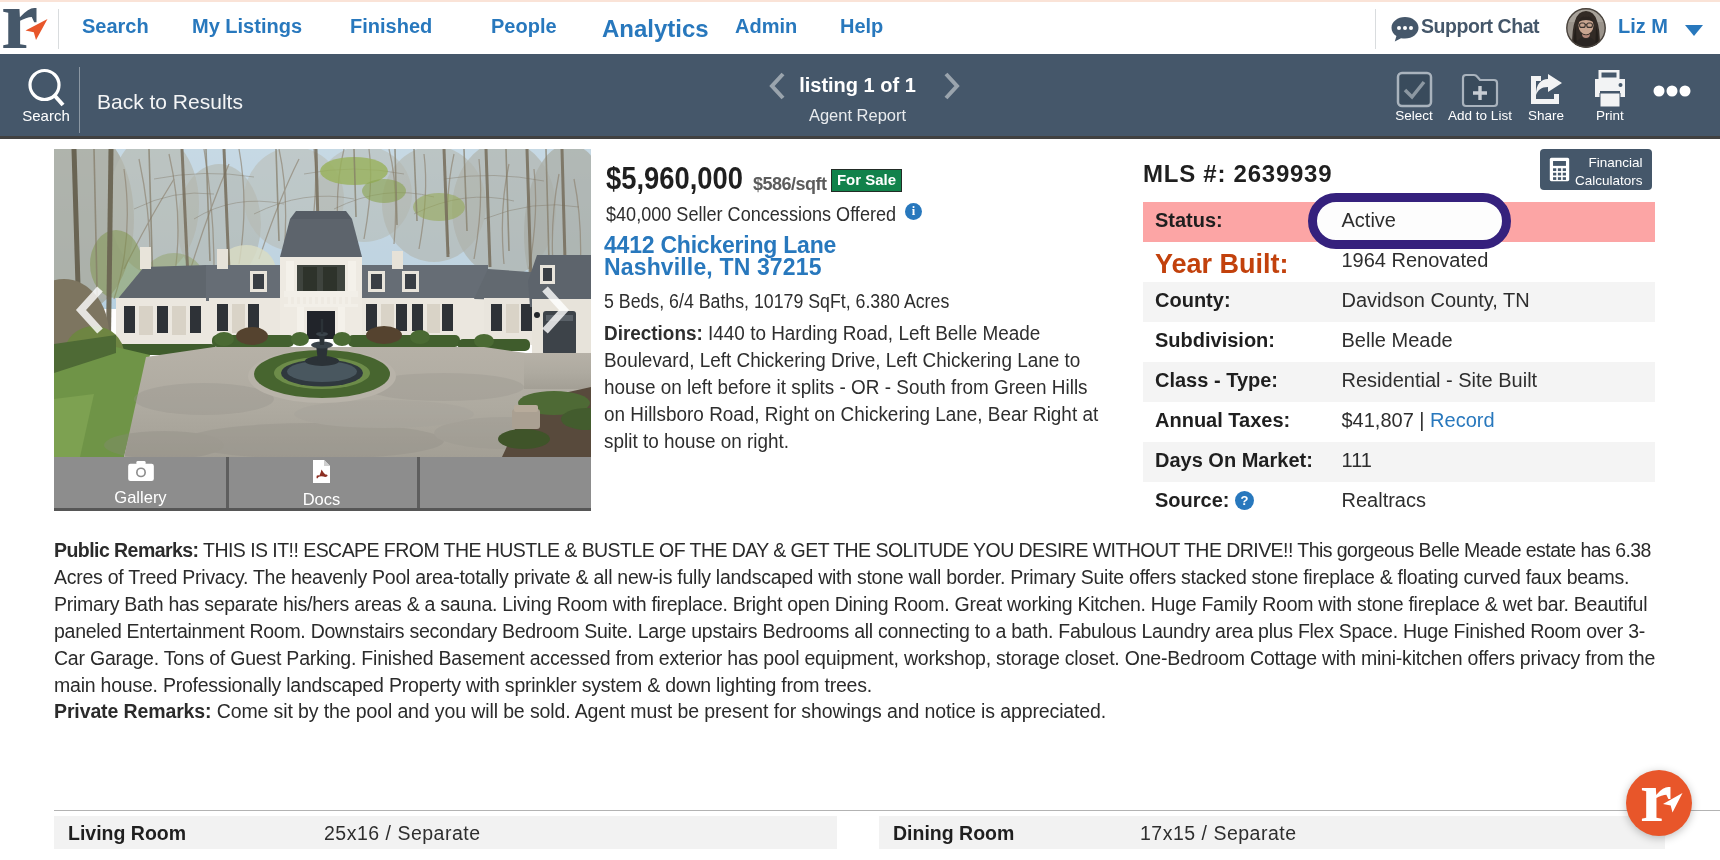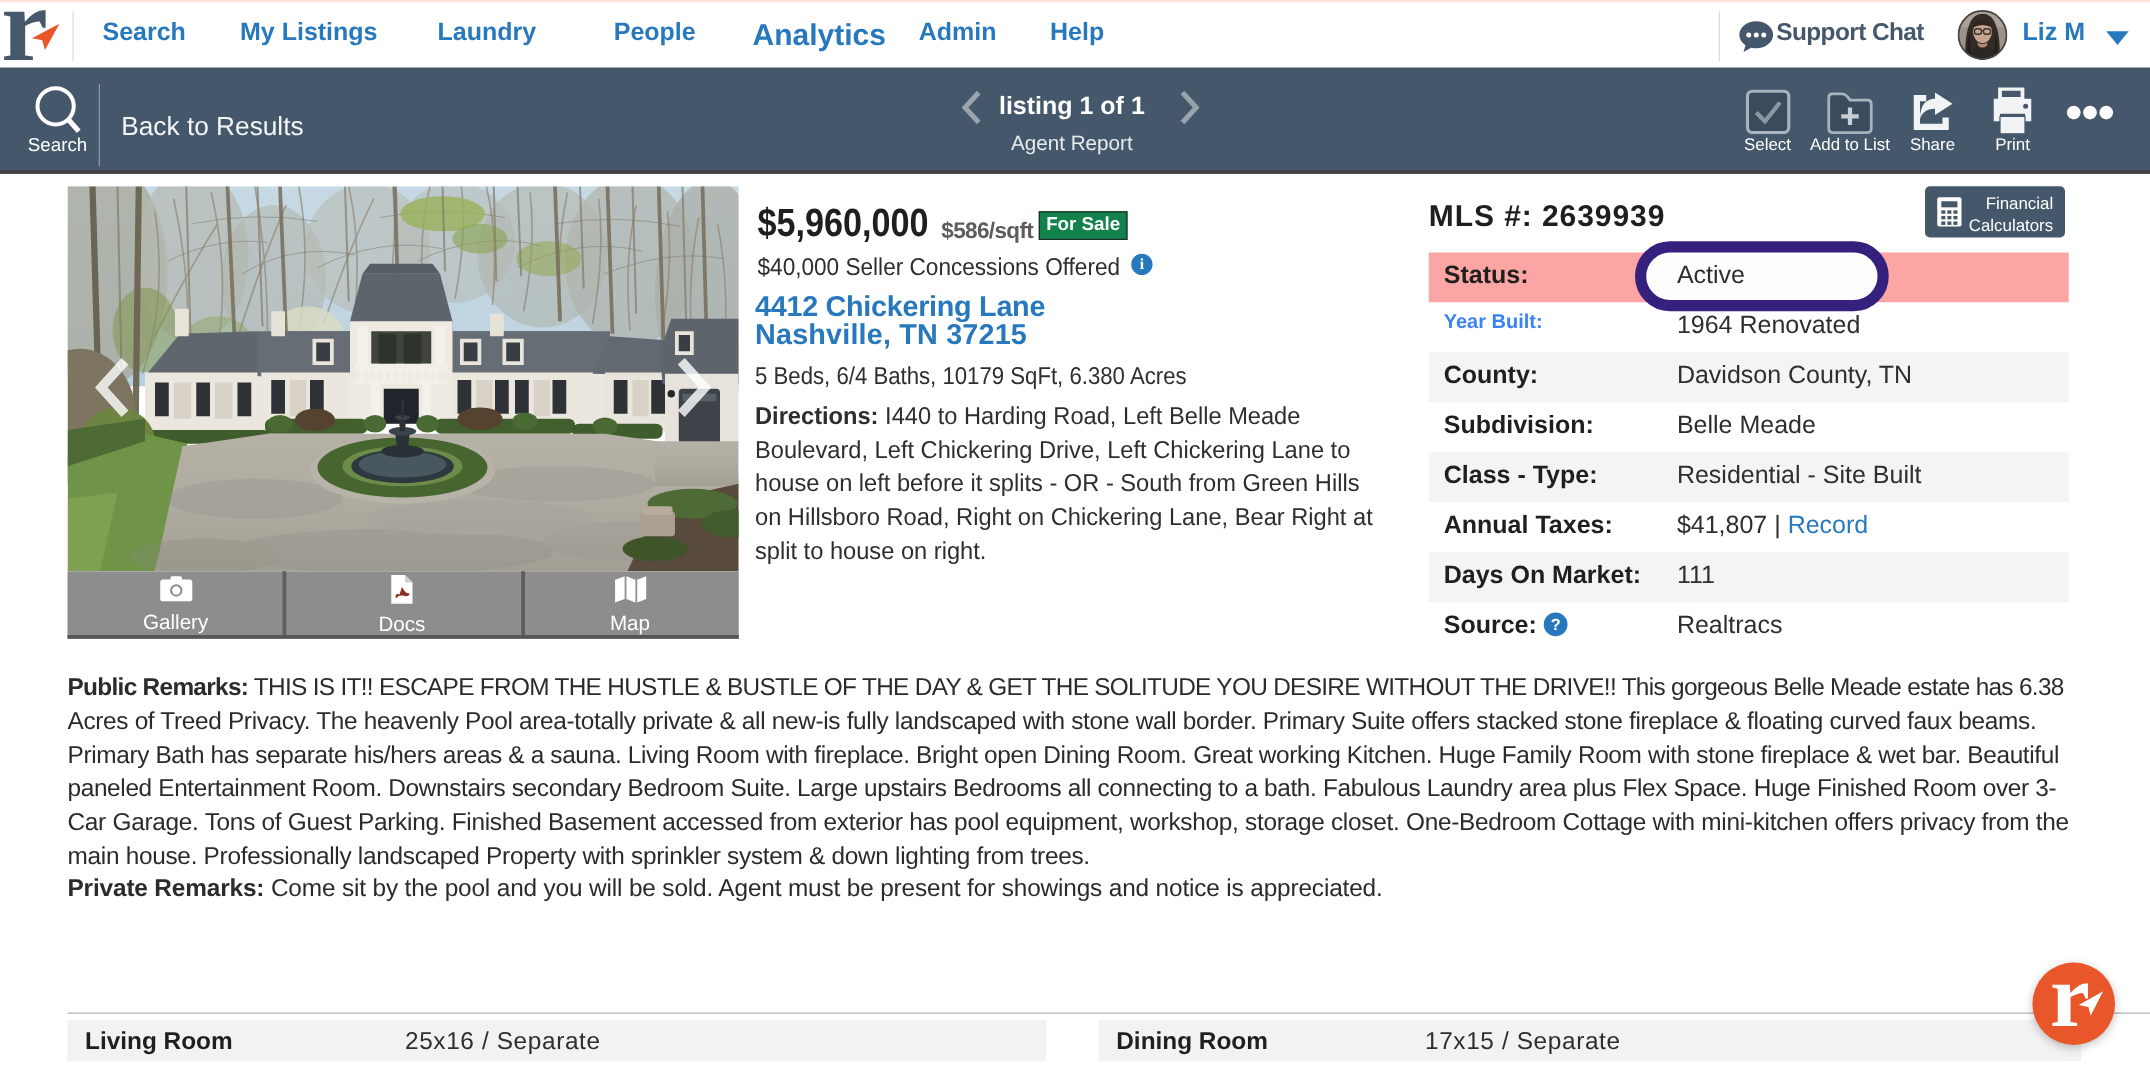--- a/index.html
+++ b/index.html
@@ -22,21 +22,21 @@
 <path d="M 47.5 19 L 36 40 L 33.8 32.2 L 25.5 30.5 Z" fill="#e8562a"></path>
 </svg>
 </div>
 
 <div class="abs" style="left:58px;top:9px;width:1px;height:40px;background:#d9dcde;"></div>
 
 <div class="abs" style="left:82px;top:14.5px;font-size:20px;font-weight:bold;color:#2878bd;">Search</div>
 
 <div class="abs" style="left:192px;top:14.5px;font-size:20px;font-weight:bold;color:#2878bd;">My Listings</div>
 
-<div class="abs" style="left:350px;top:14.5px;font-size:20px;font-weight:bold;color:#2878bd;">Laundry</div>
+<div class="abs" style="left:350px;top:14.5px;font-size:20px;font-weight:bold;color:#2878bd;">Finished</div>
 
 <div class="abs" style="left:491px;top:14.5px;font-size:20px;font-weight:bold;color:#2878bd;">People</div>
 
 <div class="abs" style="left:602px;top:14.5px;font-size:24px;font-weight:bold;color:#2878bd;">Analytics</div>
 
 <div class="abs" style="left:735px;top:14.5px;font-size:20px;font-weight:bold;color:#2878bd;">Admin</div>
 
 <div class="abs" style="left:840px;top:14.5px;font-size:20px;font-weight:bold;color:#2878bd;">Help</div>
 
 <div class="abs" style="left:1375px;top:9px;width:1px;height:40px;background:#d9dcde;"></div>
@@ -422,26 +422,20 @@
 
 <div class="abs" style="left:226px;top:459px;width:191px;text-align:center;">
 <svg width="21" height="25" viewBox="0 0 21 25">
         <path d="M2 1 L13 1 L19 7 L19 24 L2 24 Z" fill="#fff"></path>
         <path d="M13 1 L13 7 L19 7 Z" fill="#cfcfcf"></path>
         <path d="M5.5 18.5 Q5 15.5 8.5 16.5 Q10 13 10.5 10.5 Q12.5 14 14.5 15.5 Q17 15 16.5 17 Q14.5 18.5 12.5 17.5 Q9 17 7.5 18 Q6 20.5 5.5 18.5 Z" fill="#8d2f23"></path>
       </svg>
 <div style="font-size:16.5px;color:#fff;margin-top:2px;">Docs</div>
 </div>
 
-<div class="abs" style="left:417px;top:460px;width:174px;text-align:center;">
-<svg width="27" height="23" viewBox="0 0 28 24">
-        <path d="M1 4 L9 1 L9 20 L1 23 Z M10.5 1 L18 4 L18 23 L10.5 20 Z M19.5 4 L27 1 L27 20 L19.5 23 Z" fill="#fff"></path>
-      </svg>
-<div style="font-size:16.5px;color:#fff;margin-top:2px;">Map</div>
-</div>
 
 <div class="abs" style="left:606px;top:160px;font-size:31.5px;font-weight:bold;color:#1f1f1f;transform:scaleX(0.868);transform-origin:left top;">$5,960,000</div>
 
 <div class="abs" style="left:753px;top:174px;font-size:18px;font-weight:bold;color:#5c5c5c;letter-spacing:-0.5px;">$586/sqft</div>
 
 <div class="abs" style="left:831px;top:168.5px;width:71px;height:23px;background:#11824b;border:1.5px solid #222c26;color:#fff;font-size:15px;font-weight:bold;text-align:center;line-height:20px;">For Sale</div>
 
 <div class="abs" style="left:606px;top:203px;font-size:19.5px;color:#2e2e2e;transform:scaleX(0.927);transform-origin:left top;">$40,000 Seller Concessions Offered</div>
 
 <div class="abs" style="left:905px;top:203px;width:17px;height:17px;border-radius:50%;background:#2878bd;color:#fff;font-size:12.5px;font-weight:bold;text-align:center;line-height:17px;font-family:'Liberation Serif',serif;">i</div>
@@ -476,21 +470,21 @@
 </div>
 
 <div class="abs" style="left:1143px;top:202px;width:512px;">
 
 <div style="position:relative;height:40px;background:#fca5a5;">
   <div style="position:absolute;left:12px;top:7px;font-size:20px;font-weight:bold;color:#1f1f1f;">Status:</div>
   <div style="position:absolute;left:198.5px;top:7px;font-size:20px;color:#2e2e2e;"></div>
 </div>
 
 <div style="position:relative;height:40px;background:#ffffff;">
-  <div style="position:absolute;left:12px;top:7px;font-size:16px;font-weight:bold;color:#3b82f6;">Year Built:</div>
+  <div style="position:absolute;left:12px;top:7px;font-size:27px;font-weight:bold;color:#c2410c;">Year Built:</div>
   <div style="position:absolute;left:198.5px;top:7px;font-size:20px;color:#2e2e2e;">1964 Renovated</div>
 </div>
 
 <div style="position:relative;height:40px;background:#f4f4f4;">
   <div style="position:absolute;left:12px;top:7px;font-size:20px;font-weight:bold;color:#1f1f1f;">County:</div>
   <div style="position:absolute;left:198.5px;top:7px;font-size:20px;color:#2e2e2e;">Davidson County, TN</div>
 </div>
 
 <div style="position:relative;height:40px;background:#ffffff;">
   <div style="position:absolute;left:12px;top:7px;font-size:20px;font-weight:bold;color:#1f1f1f;">Subdivision:</div>

